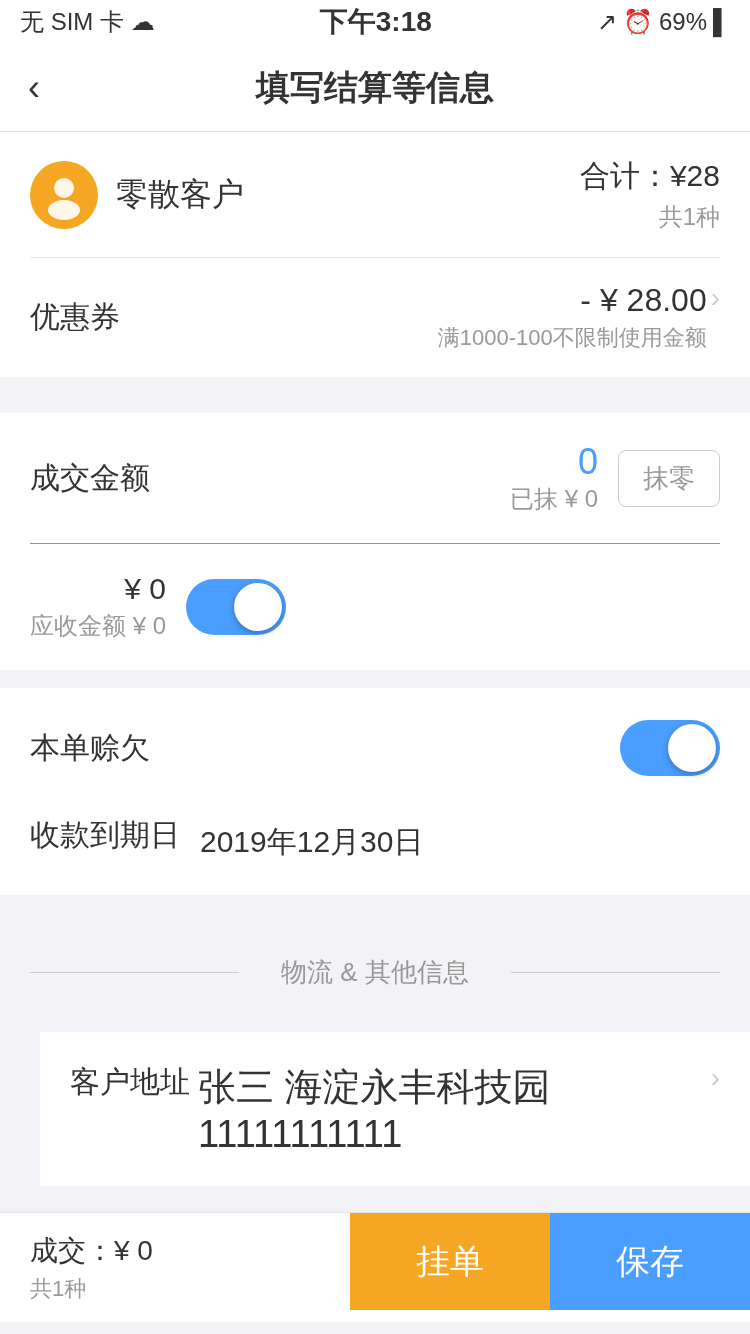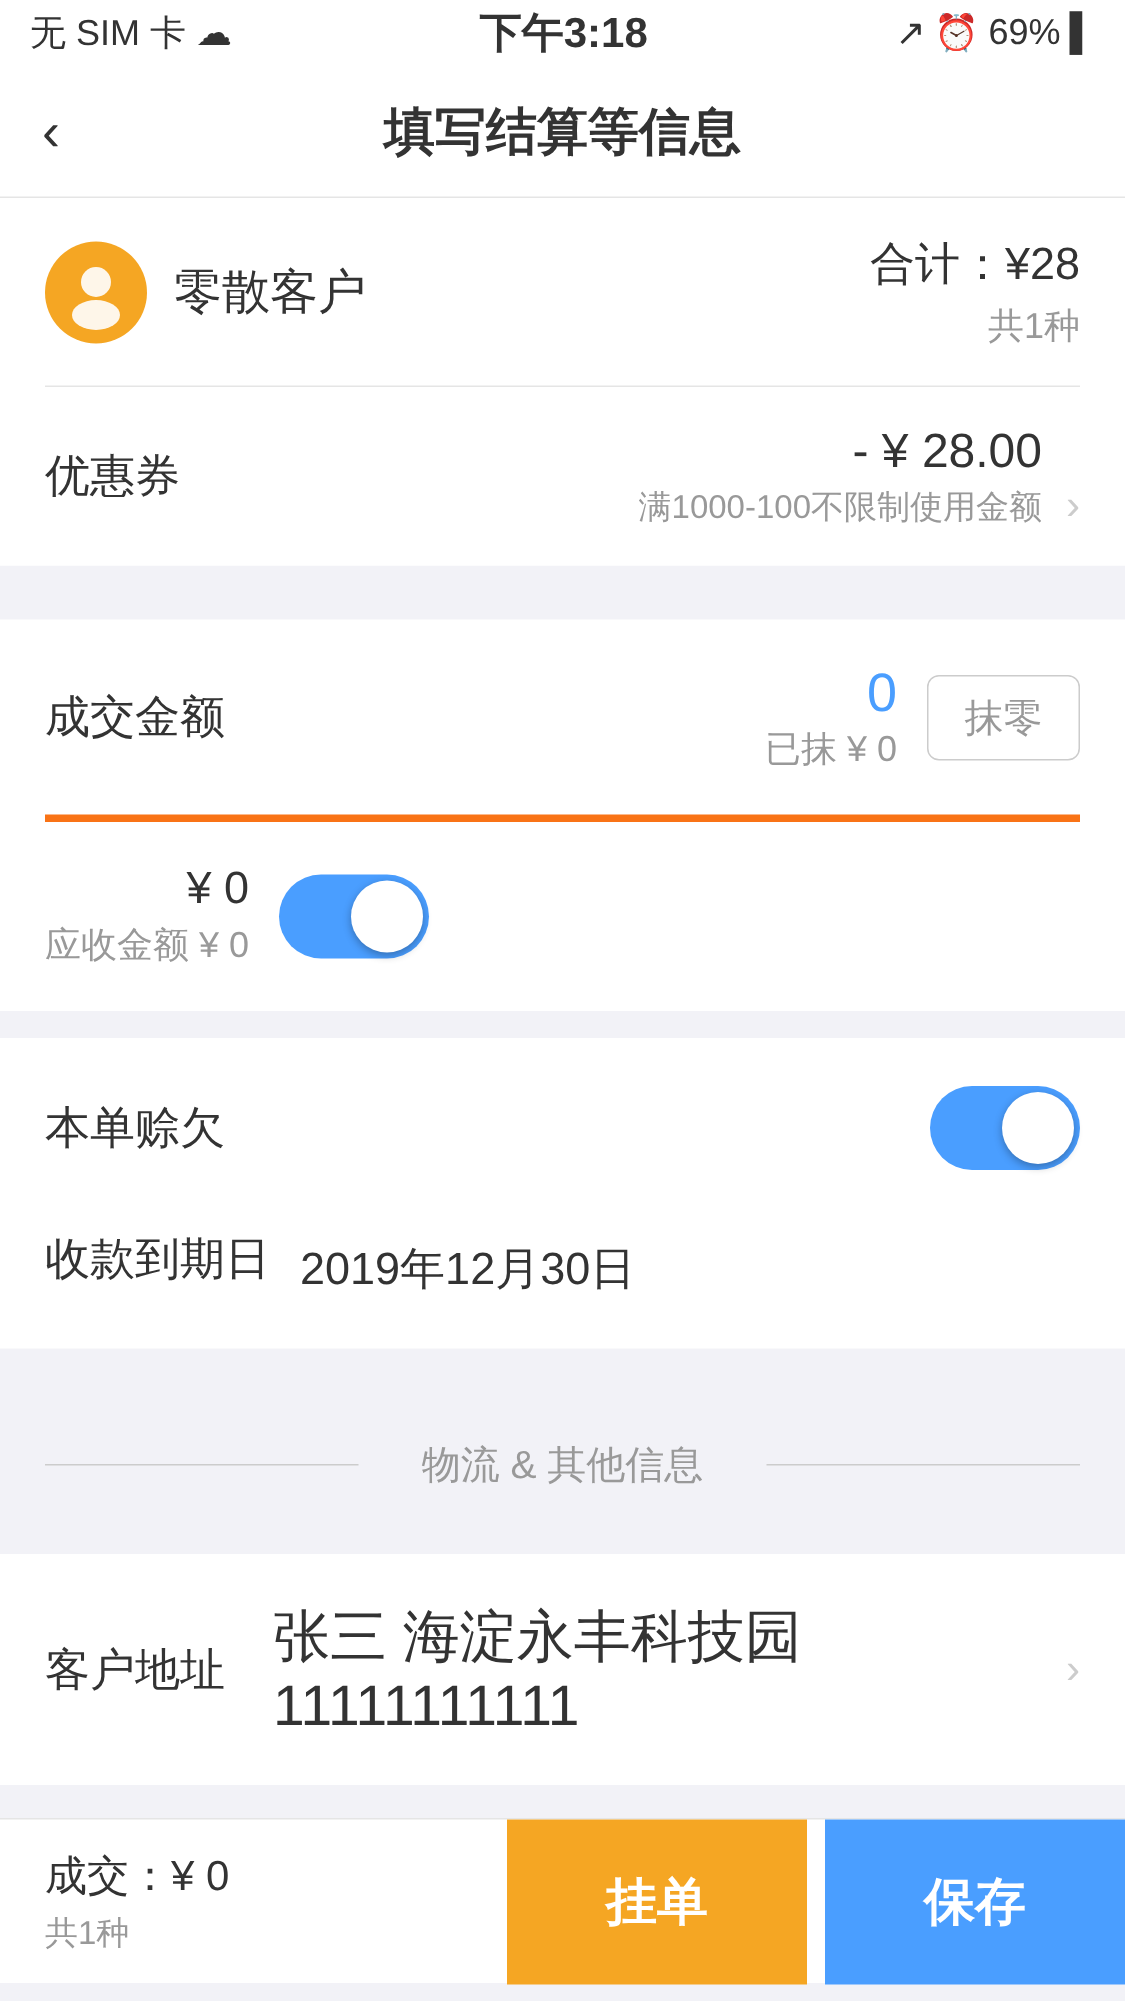--- a/index.html
+++ b/index.html
@@ -120,22 +120,22 @@
       align-items: center;
       justify-content: space-between;
       background: #fff;
     }
     .coupon-label {
       font-size: 30px;
       color: #333;
     }
     .coupon-right {
       display: flex;
-      align-items: flex-end;
-      gap: 16px;
+      align-items: flex-start;
+      gap: 4px;
     }
     .coupon-info {
       text-align: right;
     }
     .coupon-discount {
       font-size: 32px;
       color: #333;
       font-weight: 500;
     }
     .coupon-desc {
@@ -158,21 +158,21 @@
     .form-section {
       background: #fff;
       padding: 0 30px;
     }
 
     .form-row {
       display: flex;
       align-items: center;
       justify-content: space-between;
       padding: 28px 0;
-      border-bottom: 5px solid #f97316;
+      border-bottom: 1px solid #f97316;
     }
     .form-row:last-child {
       border-bottom: none;
     }
 
     .form-label {
       font-size: 30px;
       color: #333;
       min-width: 140px;
     }
@@ -293,23 +293,23 @@
     .logistics-title {
       font-size: 26px;
       color: #999;
     }
 
     
     .address-row {
       background: #fff;
       padding: 30px;
       display: flex;
-      align-items: center;
-      gap: 32px;
+      gap: 8px;
       cursor: pointer;
+      margin-left: 40px;
     }
     .address-label {
       font-size: 30px;
       color: #333;
       min-width: 120px;
     }
     .address-value {
       font-size: 38px;
       color: #333;
       flex: 1;
@@ -346,29 +346,28 @@
       font-size: 28px;
       color: #333;
     }
     .bottom-count {
       font-size: 22px;
       color: #999;
       margin-top: 4px;
     }
     .bottom-btn {
       width: 200px;
-      height: 110px;
+      height: 97px;
       display: flex;
       align-items: center;
       justify-content: center;
       font-size: 34px;
-      font-weight: 700;
+      font-weight: 400;
       color: #fff;
       cursor: pointer;
-      margin-left: 12px;
     }
     .btn-pending {
       background: #f5a623;
     }
     .btn-save {
       background: #4a9eff;
     }
 
     
     .form-value-stack {

